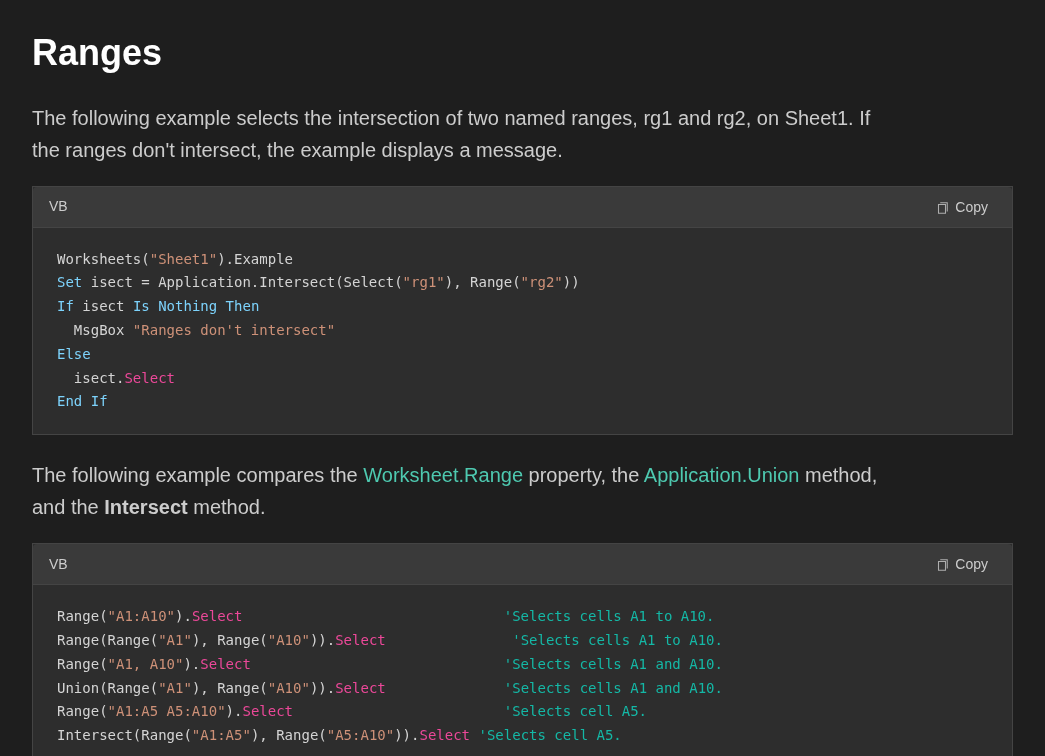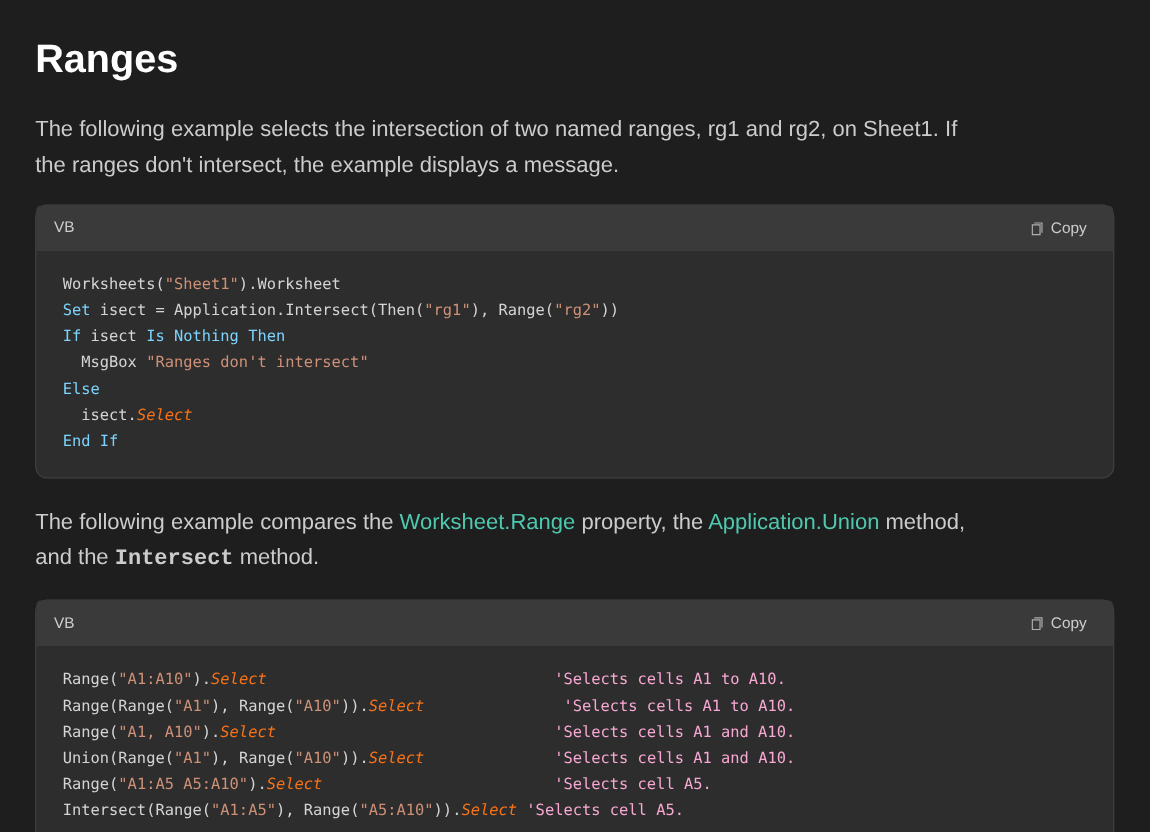--- a/index.html
+++ b/index.html
@@ -36,27 +36,26 @@
 
     .description a, .description-link {
       color: #4ec9b0;
       text-decoration: none;
       text-align: center;
     }
 
     .description strong {
       font-weight: 700;
       color: #cccccc;
-      font-family: Liberation Mono, monospace;
     }
 
     .code-block {
       background-color: #2d2d2d;
       border: 1px solid #444444;
-      border-radius: 11px;
+      border-radius: 0;
       margin-bottom: 24px;
     }
 
     .code-block-header {
       display: flex;
       justify-content: space-between;
       align-items: center;
       padding: 8px 16px;
       background-color: #3a3a3a;
       border-bottom: 1px solid #444444;
@@ -98,30 +97,29 @@
 
     .code-content pre {
       white-space: pre;
     }
 
     .kw-blue {
       color: #7dd3fc;
     }
 
     .kw-cyan {
-      color: #f97316;
-      font-style: italic;
+      color: #ec4899;
     }
 
     .str-orange {
       color: #ce9178;
     }
 
     .comment-green {
-      color: #f9a8d4;
+      color: #14b8a6;
     }
 
     .text-default {
       color: #d4d4d4;
     }
 
     .link-cyan {
       color: #4ec9b0;
       text-decoration: none;
     }
@@ -142,22 +140,22 @@
     <span class="code-lang-label">VB</span>
     <button class="copy-button">
       <svg class="copy-icon" viewBox="0 0 16 16" fill="currentColor">
         <path d="M4 4h8v10H4z" fill="none" stroke="currentColor" stroke-width="1.2"></path>
         <path d="M6 2h8v10" fill="none" stroke="currentColor" stroke-width="1.2"></path>
       </svg>
       <span>Copy</span>
     </button>
   </div>
   <div class="code-content">
-    <pre><span class="text-default">Worksheets(</span><span class="str-orange">"Sheet1"</span><span class="text-default">).Worksheet</span>
-<span class="kw-blue">Set</span><span class="text-default"> isect = Application.Intersect(Then(</span><span class="str-orange">"rg1"</span><span class="text-default">), Range(</span><span class="str-orange">"rg2"</span><span class="text-default">))</span>
+    <pre><span class="text-default">Worksheets(</span><span class="str-orange">"Sheet1"</span><span class="text-default">).Example</span>
+<span class="kw-blue">Set</span><span class="text-default"> isect = Application.Intersect(Select(</span><span class="str-orange">"rg1"</span><span class="text-default">), Range(</span><span class="str-orange">"rg2"</span><span class="text-default">))</span>
 <span class="kw-blue">If</span><span class="text-default"> isect </span><span class="kw-blue">Is Nothing Then</span>
 <span class="text-default">  MsgBox </span><span class="str-orange">"Ranges don't intersect"</span>
 <span class="kw-blue">Else</span>
 <span class="text-default">  isect.</span><span class="kw-cyan">Select</span>
 <span class="kw-blue">End If</span></pre>
   </div>
 </div>
 
 <p class="description second-description">
   <span>The following example compares the </span><a class="link-cyan" href="#">Worksheet.Range</a><span> property, the </span><a class="link-cyan" href="#">Application.Union</a><span> method, and the </span><strong>Intersect</strong><span> method.</span>

